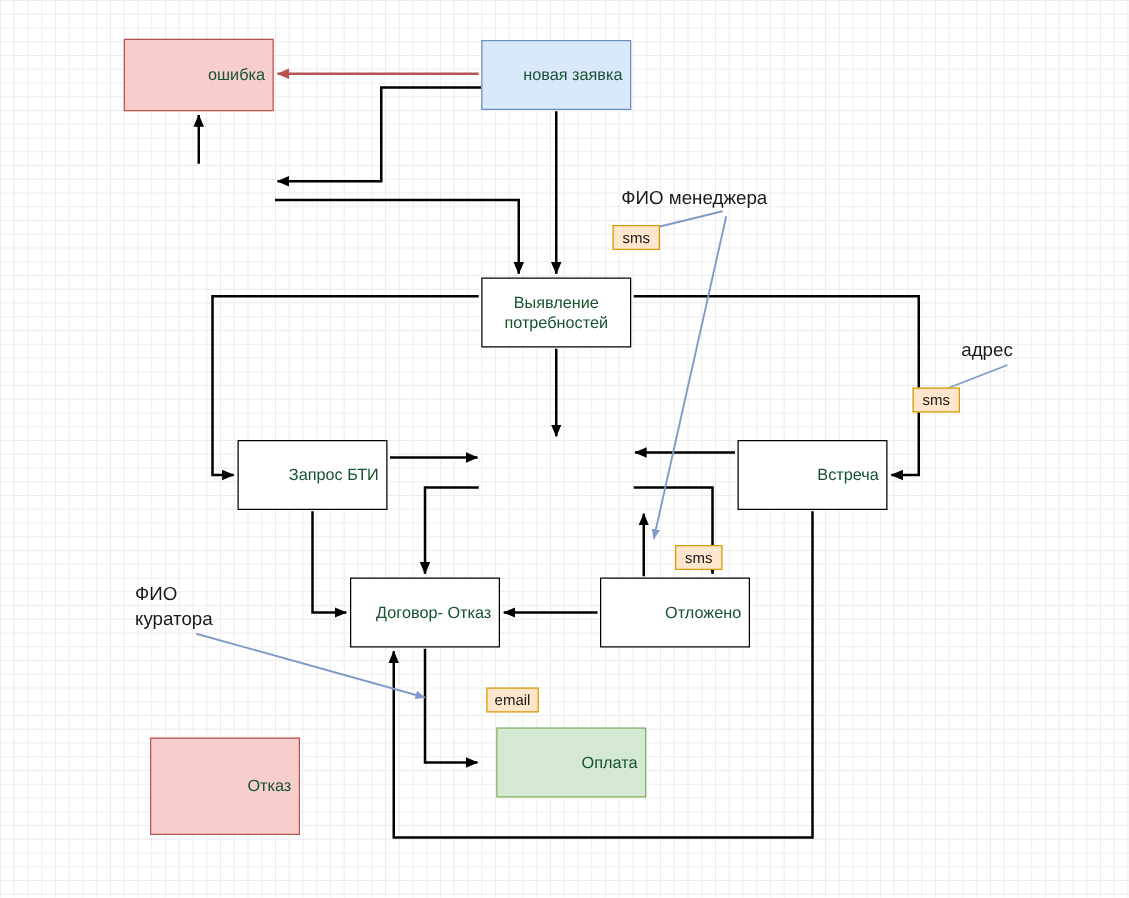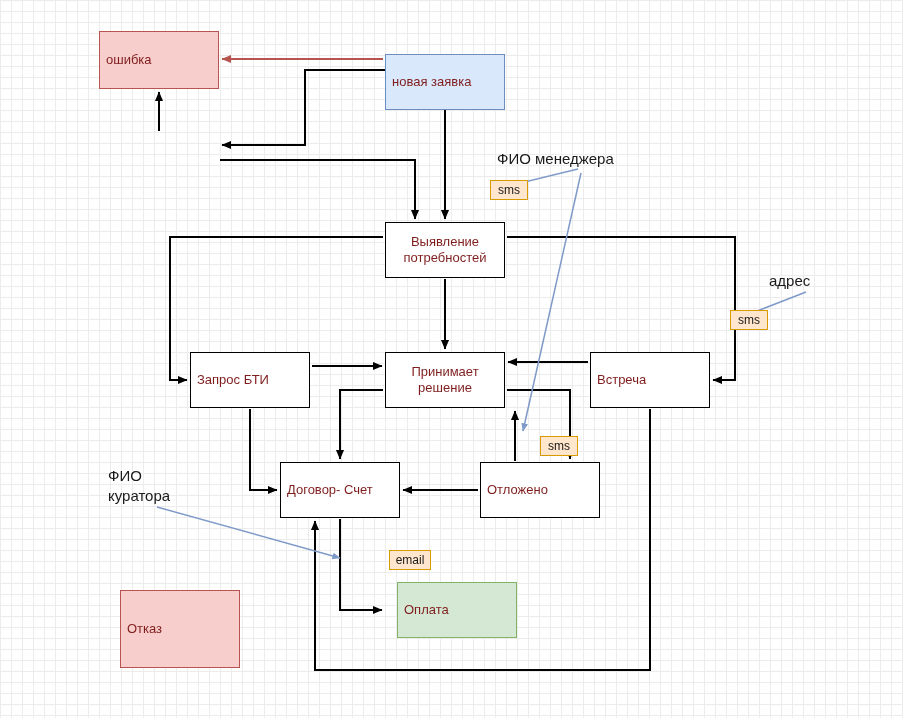--- a/index.html
+++ b/index.html
@@ -11,26 +11,26 @@
     background-color:#ffffff;
     background-image:
       linear-gradient(#ececec 1px, transparent 1px),
       linear-gradient(90deg, #ececec 1px, transparent 1px);
     background-size:11px 11px;
   }
 
   svg.connectors { position:absolute; left:0; top:0; }
 
   .node {
-    position:absolute; display:flex; align-items:center; justify-content:flex-start;
-    text-align:center; font-size:13px; line-height:1.25; color:#7f1d1d;
+    position:absolute; display:flex; align-items:center; justify-content:flex-end;
+    text-align:center; font-size:13px; line-height:1.25; color:#14532d;
     background:#ffffff; border:1px solid #000000; padding:2px 6px;
   }
   .node.red   { background:#f8cecc; border-color:#b85450; }
-  .node.blue  { background:#dae8fc; border-color:#6c8ebf;margin-top:22px; }
+  .node.blue  { background:#dae8fc; border-color:#6c8ebf; }
   .node.green { background:#d5e8d4; border-color:#82b366;margin-left:12px; }
 
   .tag {
     position:absolute; display:flex; align-items:center; justify-content:center;
     font-size:12px; color:#1a1a1a; height:20px;
     background:#ffe6cc; border:1px solid #d79b00;margin-left:44px;
   }
 
   .note {
     position:absolute; font-size:15px; color:#1a1a1a; line-height:1.3;
@@ -94,30 +94,27 @@
 
 
   <div class="node" style="left:190px;top:352px;width:120px;height:56px">
     <span>Запрос БТИ</span>
   </div>
 
   <div class="node" style="left:385px;top:222px;width:120px;height:56px">
     <span>Выявление потребностей</span>
   </div>
 
-  <div class="node" style="left:385px;top:352px;width:120px;height:56px">
-    <span>Принимает решение</span>
-  </div>
 
   <div class="node" style="left:590px;top:352px;width:120px;height:56px">
     <span>Встреча</span>
   </div>
 
   <div class="node" style="left:280px;top:462px;width:120px;height:56px">
-    <span>Договор- Счет</span>
+    <span>Договор- Отказ</span>
   </div>
 
   <div class="node" style="left:480px;top:462px;width:120px;height:56px">
     <span>Отложено</span>
   </div>
 
   <div class="node green" style="left:385px;top:582px;width:120px;height:56px">
     <span>Оплата</span>
   </div>
 

